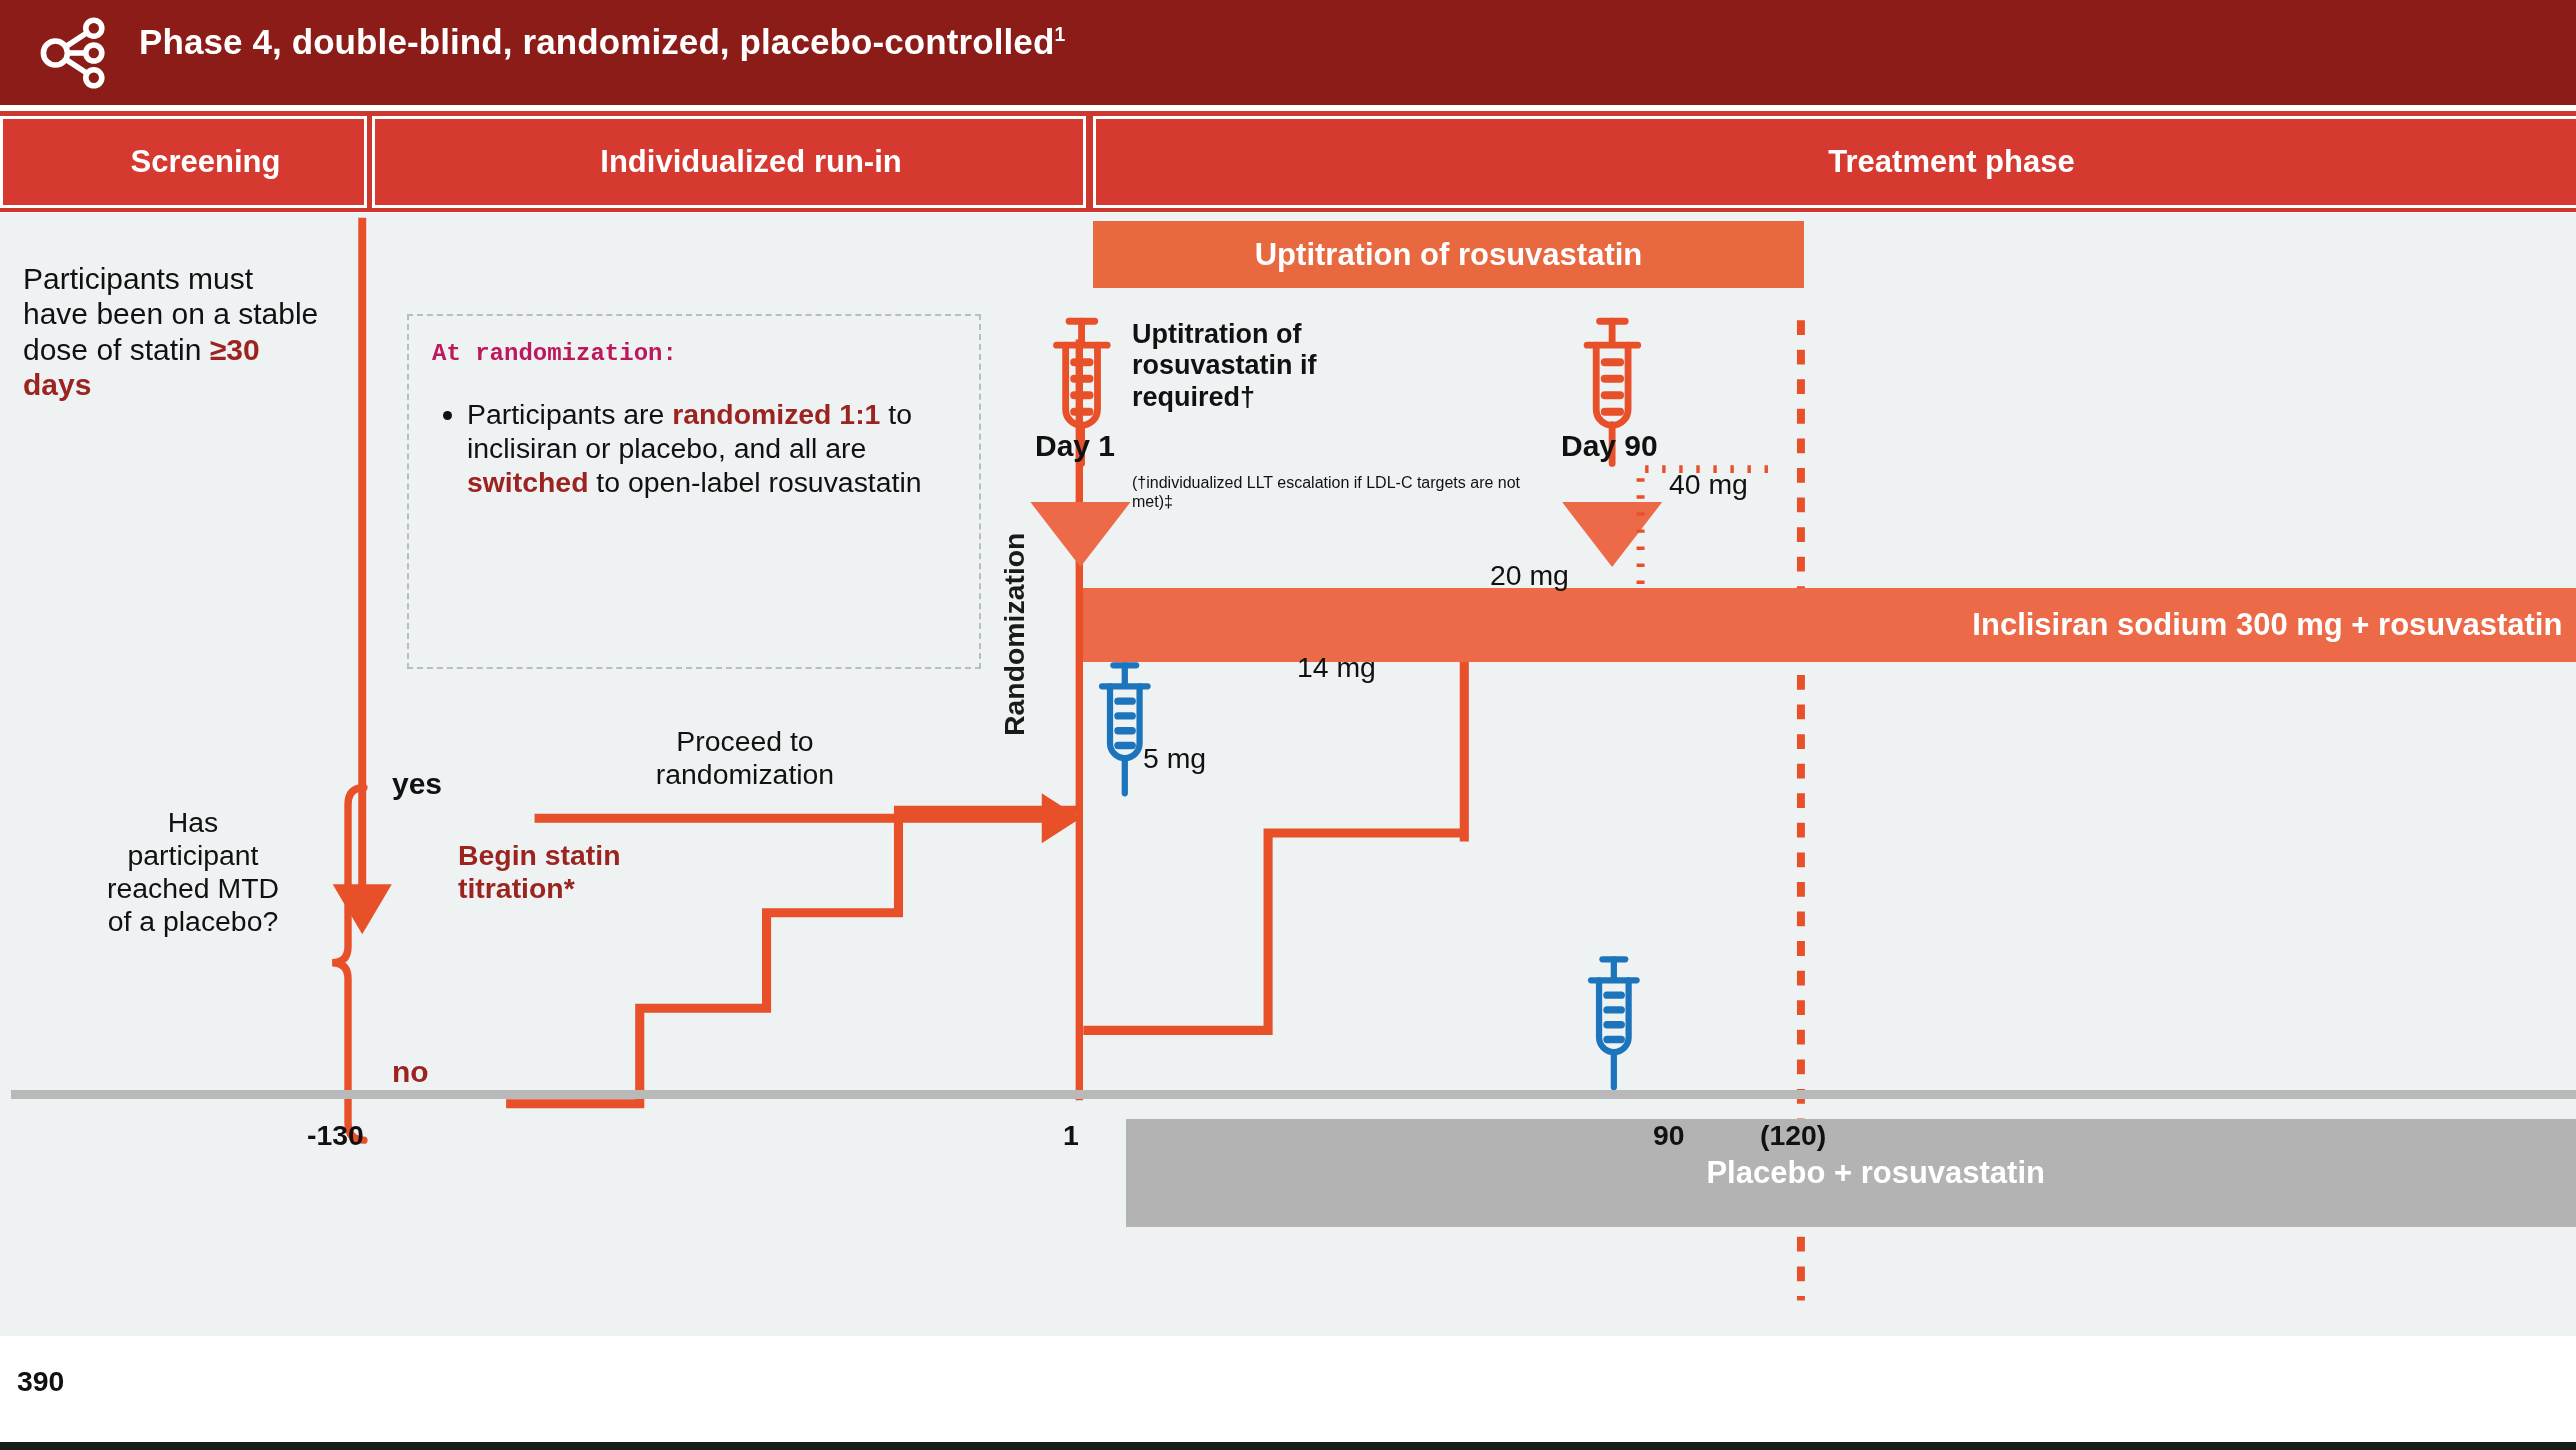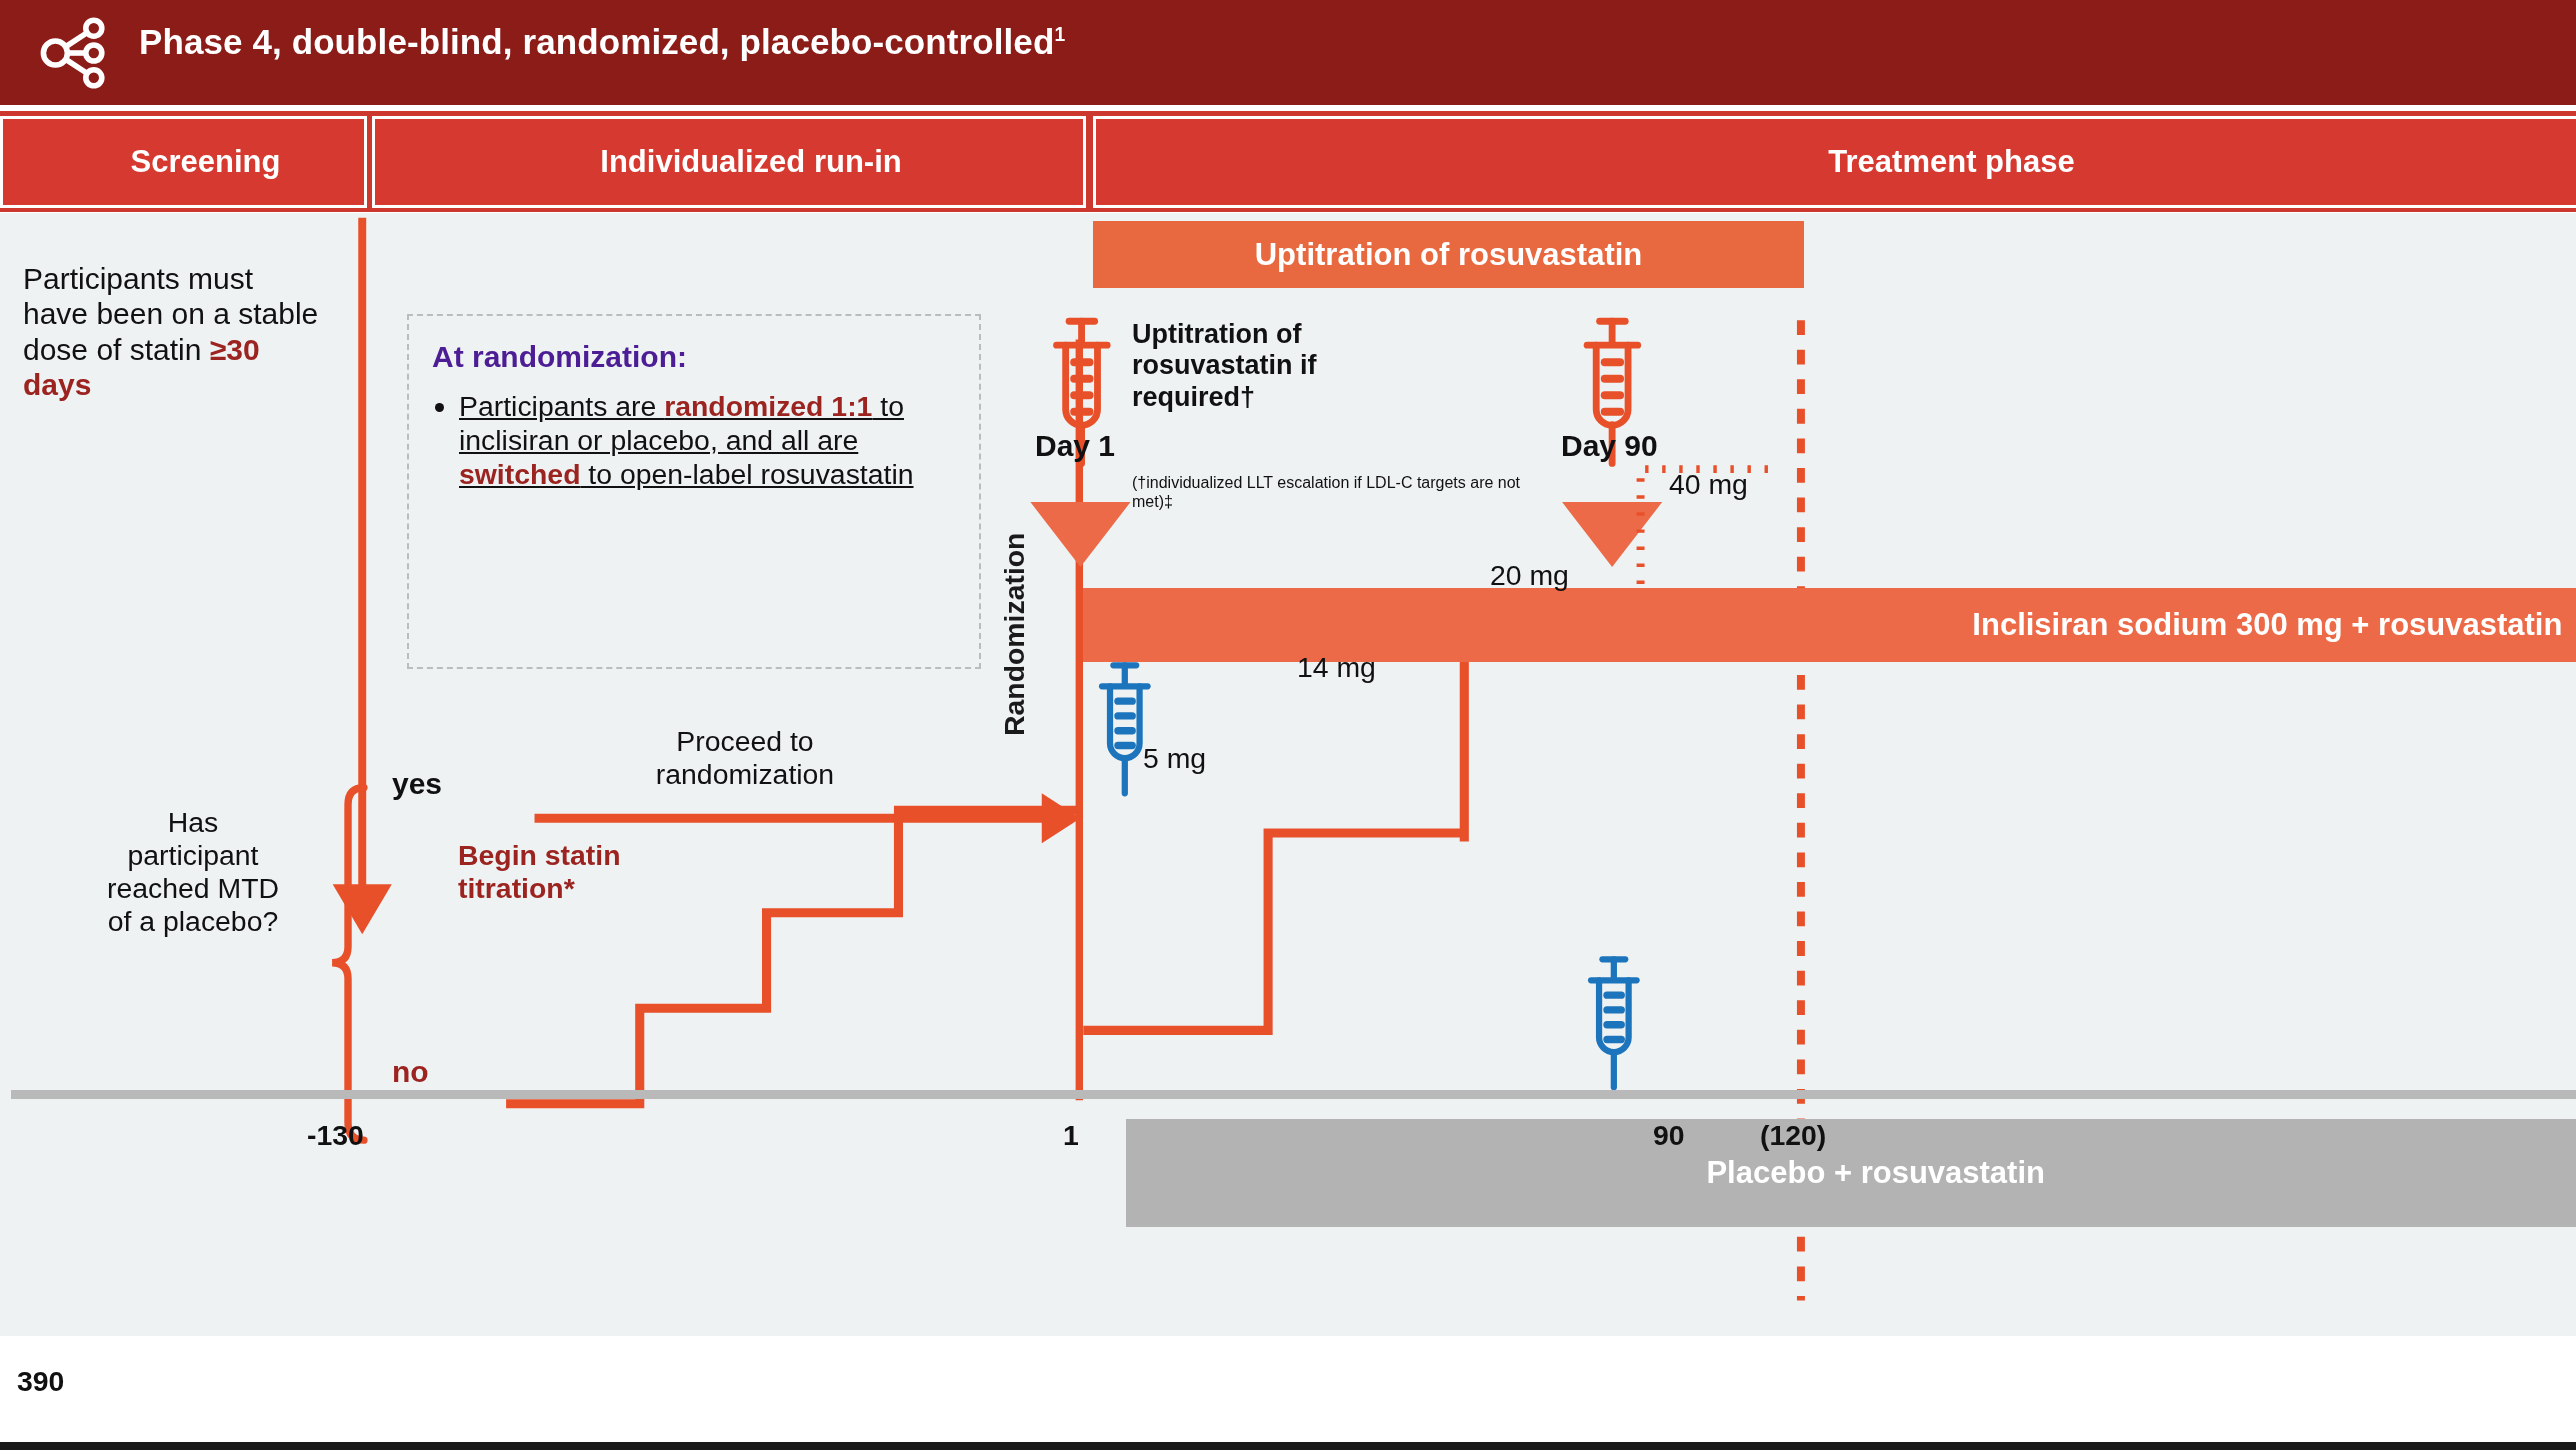--- a/index.html
+++ b/index.html
@@ -26,24 +26,24 @@
   
   .canvas{position:absolute;left:0;top:213px;width:2576px;height:1123px;background:#EFF2F3;}
 
   
   .lead{position:absolute;left:23px;top:48px;width:301px;font-size:30px;line-height:1.18;color:#111;}
   .lead .em{color:#9C2420;font-weight:bold;}
 
   
   .randbox{position:absolute;left:407px;top:101px;width:574px;height:355px;
            border:2.8px dashed #B8BDBF;box-sizing:border-box;}
-  .randbox-title{position:absolute;left:23px;top:24px;font-size:30px;font-weight:bold;color:#4c1d95;}
+  .randbox-title{position:absolute;left:23px;top:24px;font-size:24px;font-weight:bold;color:#be185d;font-family:Liberation Mono, monospace;}
   .randbox-list{position:absolute;left:23px;top:73px;width:535px;font-size:28.4px;line-height:1.2;color:#111;}
   .randbox-list li{margin:0;padding:0;}
-  .randbox-list ul{margin:0;padding-left:27px;text-decoration:underline;}
+  .randbox-list ul{margin:8px;padding-left:27px;}
   .randbox-list .em{color:#9C2420;font-weight:bold;}
 
   
   .upt-banner{position:absolute;left:1093px;top:8px;width:711px;height:67px;background:#E8693F;
               color:#ffffff;font-size:31px;font-weight:bold;display:flex;align-items:center;
               justify-content:center;}
 
   
   .bar-incl{position:absolute;left:1083px;top:375px;width:1493px;height:74px;background:#EC6A48;
             color:#ffffff;font-size:31px;font-weight:bold;display:flex;align-items:center;

